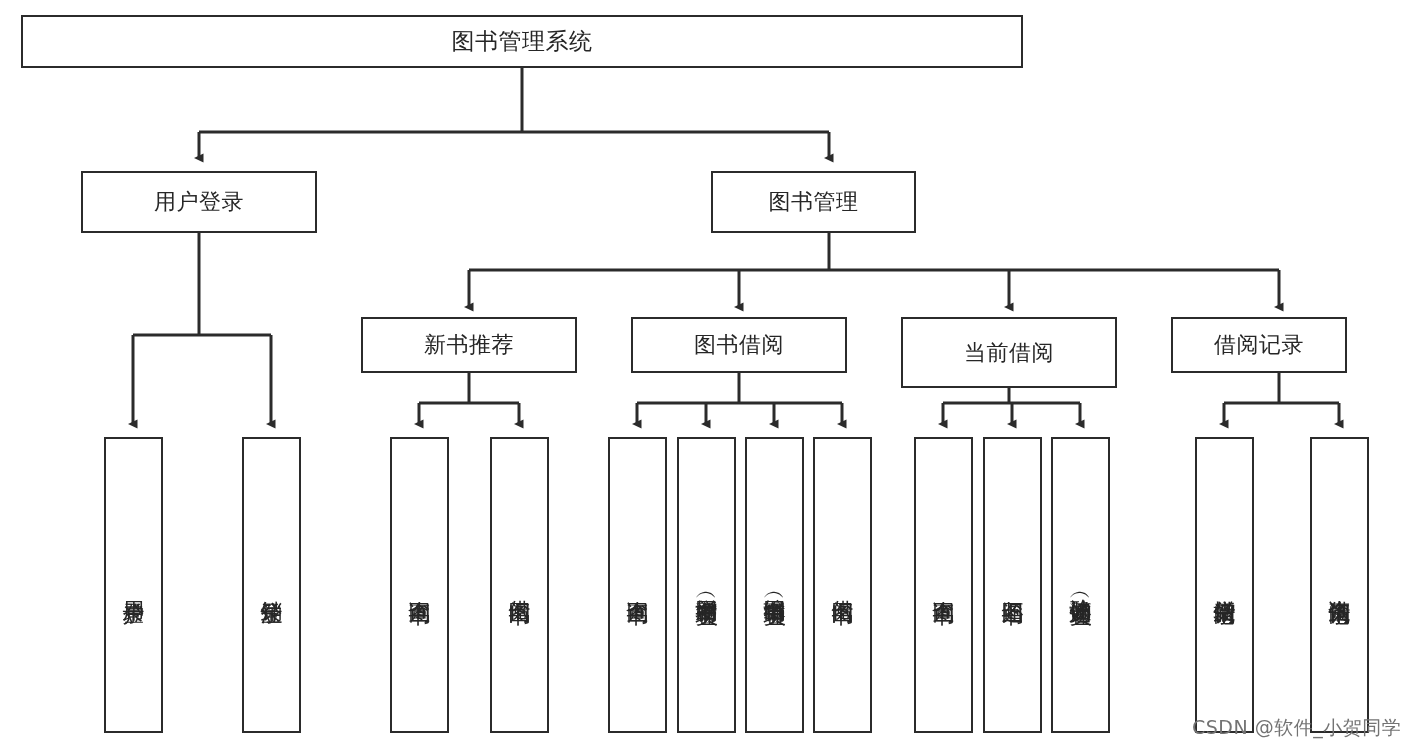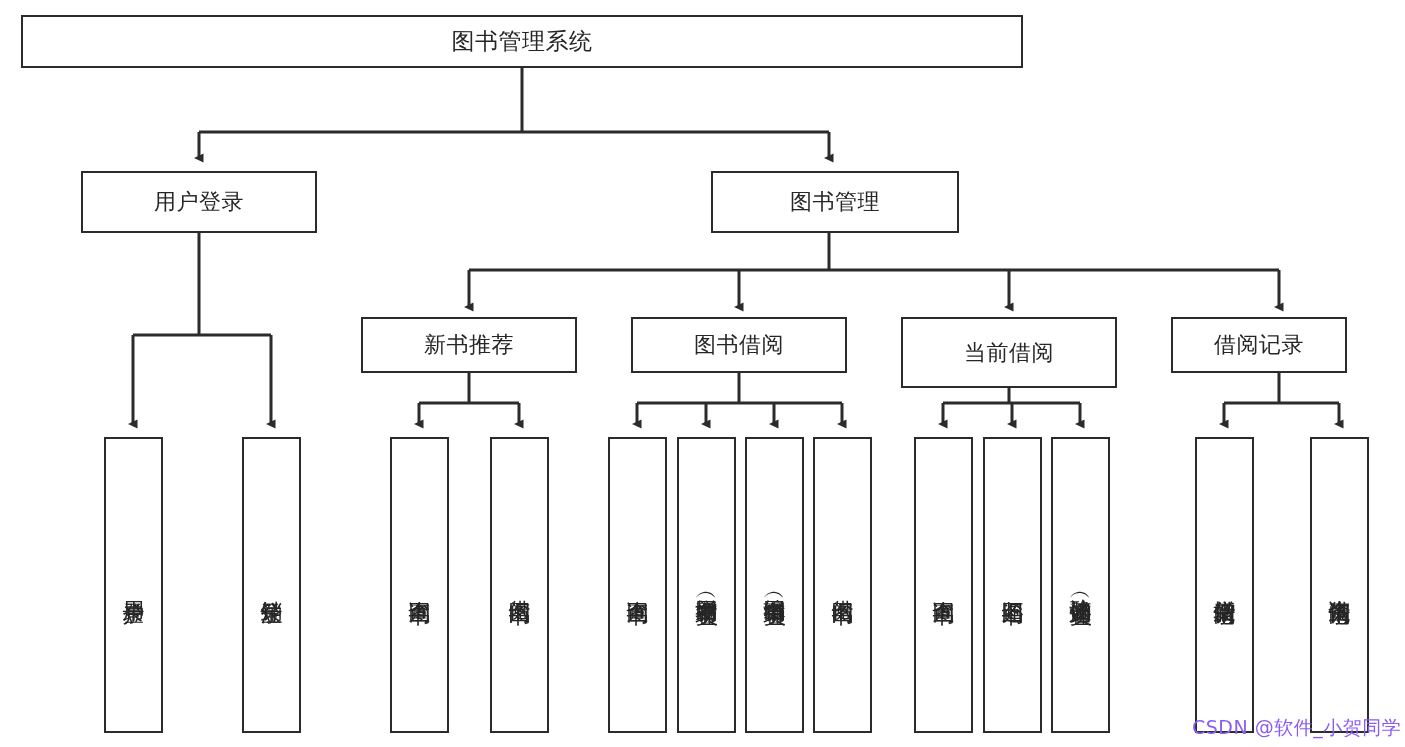--- a/index.html
+++ b/index.html
@@ -50,21 +50,21 @@
     text-orientation: upright;
     white-space: normal;
     text-align: center;
   }
   #root-node {
     font-size: 23px;
     text-align: right;
   }
   #watermark {
     position: absolute;
-    color: #8b5cf6;
+    color: #737373;
     font-size: 19px;
     white-space: nowrap;
     letter-spacing: 0.5px;
   }
 </style>
 </head>
 <body>
 
 <div id="canvas">
 
@@ -115,21 +115,21 @@
       <path d="M 1224 403 L 1339 403"></path>
       <path d="M 1224 403 L 1224 424" marker-end="url(#arrow)"></path>
       <path d="M 1339 403 L 1339 424" marker-end="url(#arrow)"></path>
     </g>
   </svg>
 
   <div class="node horiz" id="root-node" style="left:21px; top:15px; width:1002px; height:53px;">图书管理系统</div>
 
   <div class="node horiz" style="left:81px; top:171px; width:236px; height:62px;">用户登录</div>
 
-  <div class="node horiz" style="left:711px; top:171px; width:248px; height:62px;">图书管理</div>
+  <div class="node horiz" style="left:711px; top:171px; width:205px; height:62px;">图书管理</div>
 
   <div class="node horiz" style="left:631px; top:317px; width:216px; height:56px;">图书借阅</div>
 
   <div class="node horiz" style="left:361px; top:317px; width:216px; height:56px;">新书推荐</div>
 
   <div class="node horiz" style="left:901px; top:317px; width:216px; height:71px;">当前借阅</div>
 
   <div class="node horiz" style="left:1171px; top:317px; width:176px; height:56px;">借阅记录</div>
 
   <div class="node vert" style="left:104px; top:437px; width:59px; height:296px;">

